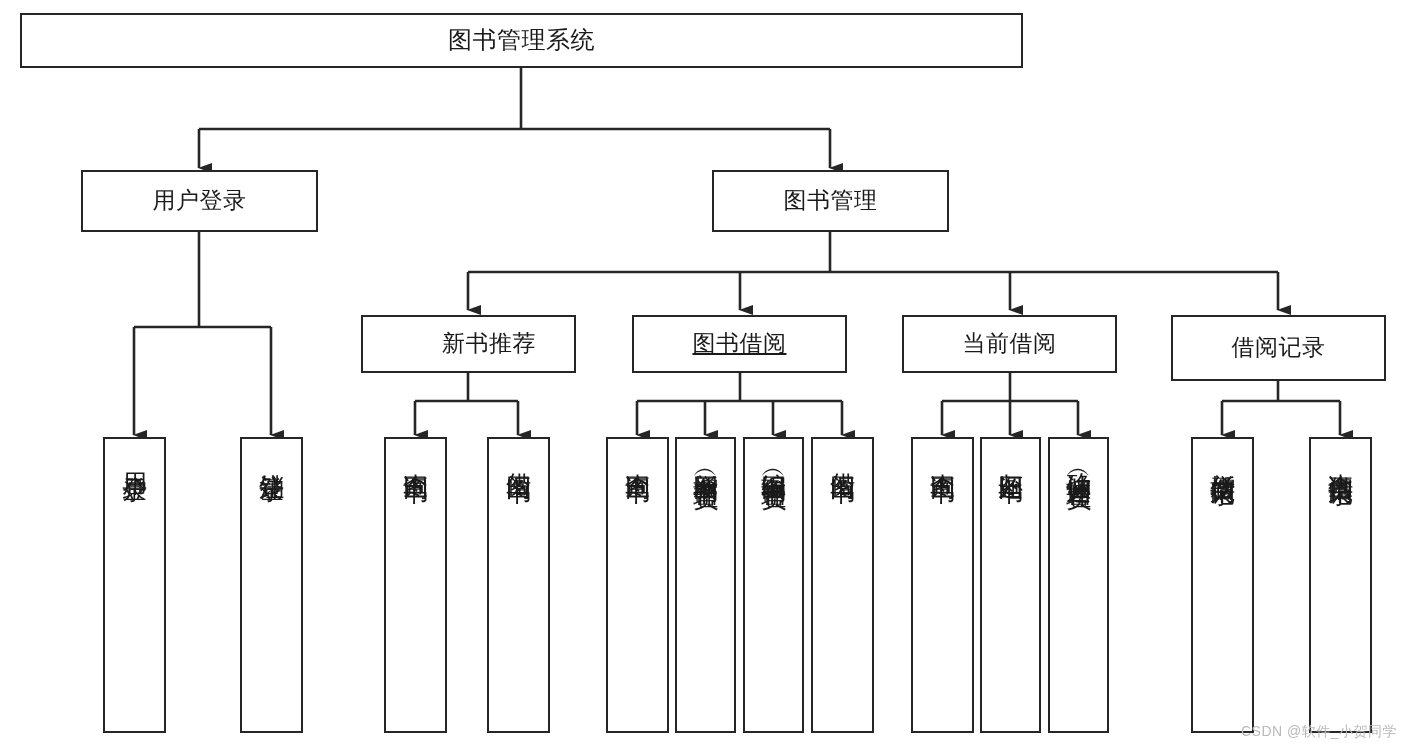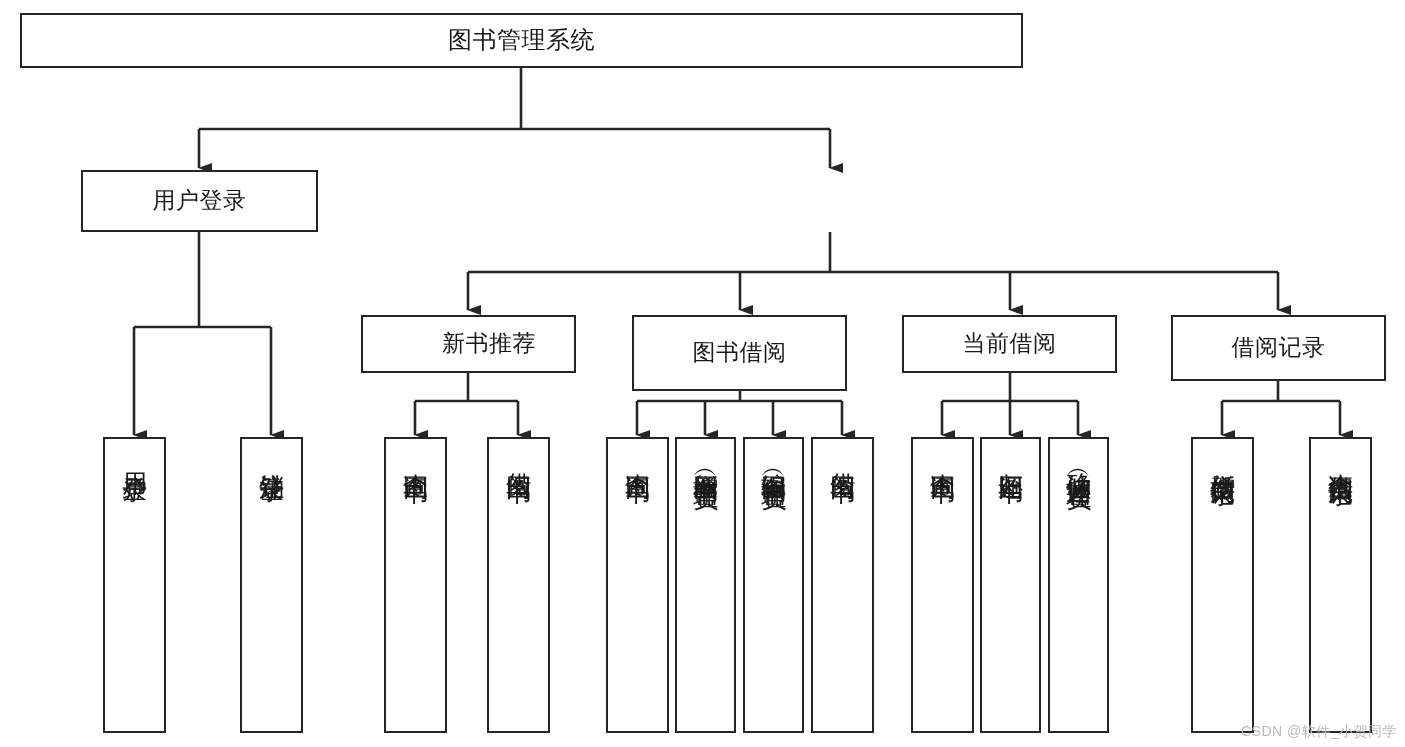--- a/index.html
+++ b/index.html
@@ -127,26 +127,29 @@
   </svg>
 
   <div class="node h root" style="left:20px; top:13px; width:1003px; height:55px;">
     <span class="lbl">图书管理系统</span>
   </div>
 
   <div class="node h" style="left:81px; top:170px; width:237px; height:62px;">
     <span class="lbl">用户登录</span>
   </div>
 
+  <div class="node h" style="left:712px; top:170px; width:237px; height:62px;">
+    <span class="lbl">图书管理</span>
+  </div>
 
   <div class="node h" style="left:361px; top:315px; width:215px; height:58px;padding-left:41px;">
     <span class="lbl">新书推荐</span>
   </div>
 
-  <div class="node h" style="left:632px; top:315px; width:215px; height:76px;">
+  <div class="node h" style="left:632px; top:315px; width:215px; height:58px;text-decoration:underline;">
     <span class="lbl">图书借阅</span>
   </div>
 
   <div class="node h" style="left:902px; top:315px; width:215px; height:58px;">
     <span class="lbl">当前借阅</span>
   </div>
 
   <div class="node h" style="left:1171px; top:315px; width:215px; height:66px;">
     <span class="lbl">借阅记录</span>
   </div>

